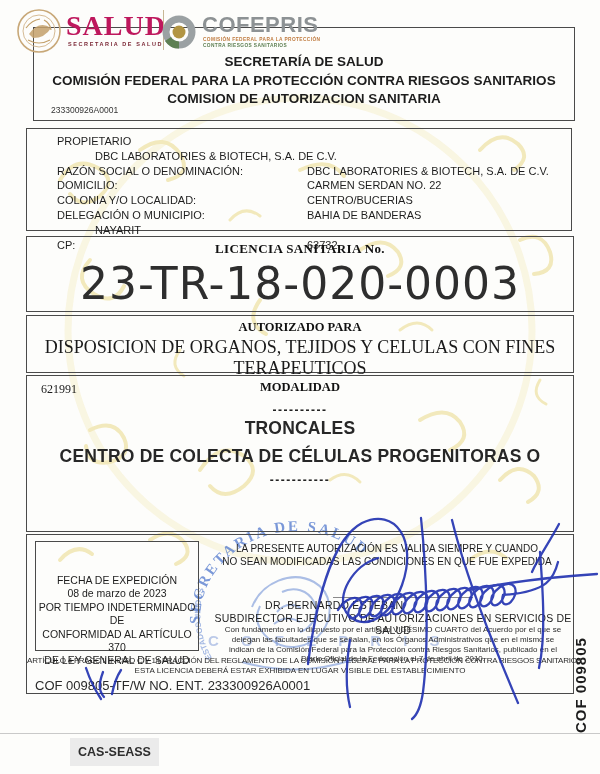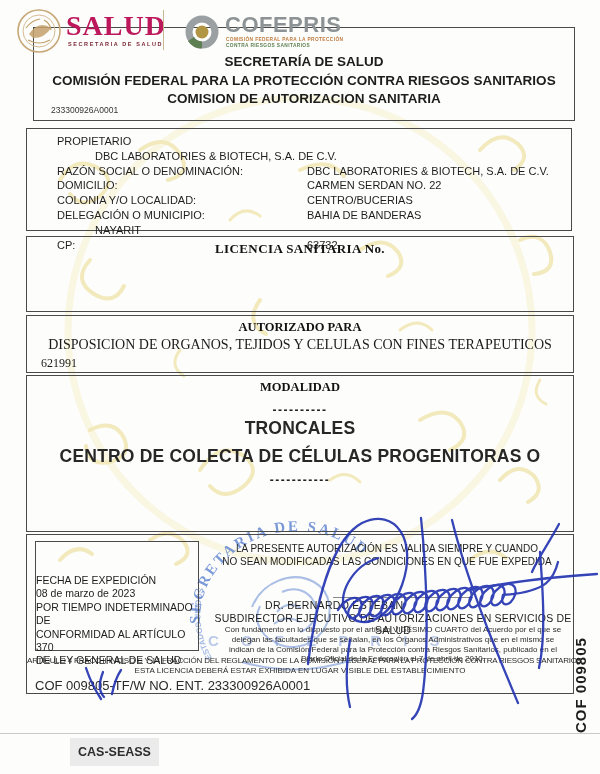--- a/index.html
+++ b/index.html
@@ -18,21 +18,21 @@
   .folio{font-size:8.5px;color:#333;}
   
   .orow{display:flex;font-size:11px;line-height:14.8px;color:#1e1e1e;}
   .olabel{width:212px;flex:none;}
   .ovalue{flex:1;margin-left:38px;}
   .serif{font-family:"Liberation Serif","DejaVu Serif",serif;}
   .lic-label{font-size:13px;font-weight:bold;letter-spacing:.4px;color:#111;}
   .lic-number{font-family:"DejaVu Sans",sans-serif;font-size:44px;color:#2e2e2e;letter-spacing:1px;white-space:nowrap;}
   .dashes{font-weight:bold;letter-spacing:1.5px;font-size:12px;color:#222;}
   .modal-name{font-size:17.5px;font-weight:bold;color:#272727;line-height:22px;letter-spacing:.2px;}
-  .fecha-line{font-size:10.5px;line-height:13.4px;color:#1d1d1d;text-align:left;}
+  .fecha-line{font-size:10.5px;line-height:13.4px;color:#1d1d1d;text-align:center;}
   .valid-line{font-size:10px;line-height:13px;color:#1d1d1d;text-align:center;}
   .sig-name{font-size:10.5px;color:#1d1d1d;letter-spacing:.3px;}
   .sig-title{font-size:10.5px;color:#1d1d1d;letter-spacing:.2px;}
   .legal-line{font-size:8px;line-height:9.8px;color:#2c2c2c;text-align:center;}
   .article-line{font-size:8px;color:#2a2a2a;white-space:nowrap;text-align:center;width:100%;}
   .cof-line{font-size:13px;color:#2a2a2a;}
   .vert-code{writing-mode:vertical-rl;transform:rotate(180deg);font-weight:bold;font-size:15px;
              letter-spacing:1px;color:#1c1c1c;z-index:5;}
   .cas-tag{background:#ebebeb;font-weight:bold;font-size:12.5px;color:#2e2e2e;padding:7px 8px;z-index:5;margin-left:28px;}
   .thin-rule{border-top:1px solid #c9c9c9;width:600px;z-index:2;}
@@ -83,21 +83,21 @@
       <circle cx="25" cy="25" r="16" fill="none" stroke="#d5bb95" stroke-width="1"></circle>
       <path d="M15,28 q10,-14 22,-6 q-6,10 -18,10 Z" fill="#c3a06a" opacity="0.85"></path>
       <path d="M12,22 q6,-8 14,-9 M30,14 q6,3 7,10" stroke="#c3a06a" stroke-width="1.2" fill="none"></path>
       <path d="M14,34 q11,6 22,0" stroke="#c3a06a" stroke-width="1.2" fill="none"></path>
     </svg>
     <div class="abs salud-word" style="left:52px;top:8px;">SALUD</div>
     <div class="abs salud-sub" style="left:54px;top:36px;">SECRETARIA DE SALUD</div>
   </div>
   <div class="abs divider logo-layer" style="left:163px;top:10px;height:40px;"></div>
 
-  <div class="abs logo-layer" style="left:184px;top:10px;width:190px;height:46px;">
+  <div class="abs logo-layer" style="left:161px;top:10px;width:190px;height:46px;">
     <svg class="abs" style="left:0;top:4px;" width="36" height="36" viewBox="0 0 36 36">
       <circle cx="18" cy="18" r="13" fill="none" stroke="#9ba1a3" stroke-width="7"></circle>
       <path d="M7,25 A13,13 0 0 0 18,31" fill="none" stroke="#5d7f52" stroke-width="7"></path>
       <circle cx="18" cy="18" r="6.5" fill="#b29543"></circle>
     </svg>
     <div class="abs cof-word" style="left:41px;top:5px;">COFEPRIS</div>
     <div class="abs cof-sub1" style="left:42px;top:27px;">COMISIÓN FEDERAL PARA LA PROTECCIÓN</div>
     <div class="abs cof-sub2" style="left:42px;top:33px;">CONTRA RIESGOS SANITARIOS</div>
   </div>
 
@@ -133,25 +133,26 @@
       <span class="ovalue">NAYARIT</span>
     </div>
     <div class="orow" style="padding-left:30px;">
       <span class="olabel">CP:</span>
       <span class="ovalue">63732</span>
     </div>
   </div>
 
   <div class="abs box" style="left:26px;top:236px;width:546px;height:74px;text-align:center;">
     <div class="lic-label serif" style="margin-top:4px;">LICENCIA SANITARIA No.</div>
+    <div class="lic-number" style="margin-top:1px;">23-TR-18-020-0003</div>
   </div>
 
   <div class="abs box" style="left:26px;top:315px;width:546px;height:56px;">
     <div class="serif" style="text-align:center;font-weight:bold;font-size:12.5px;margin-top:4px;color:#111;">AUTORIZADO PARA</div>
-    <div class="serif" style="text-align:center;font-size:14px;margin-top:2px;color:#1a1a1a;">DISPOSICION DE ORGANOS, TEJIDOS Y CELULAS CON FINES TERAPEUTICOS</div>
+    <div class="serif" style="text-align:center;font-size:18px;margin-top:2px;color:#1a1a1a;">DISPOSICION DE ORGANOS, TEJIDOS Y CELULAS CON FINES TERAPEUTICOS</div>
     <div class="serif" style="font-size:12px;margin-top:3px;margin-left:14px;color:#1a1a1a;">621991</div>
   </div>
 
   <div class="abs box" style="left:26px;top:375px;width:546px;height:155px;text-align:center;">
     <div class="serif" style="font-weight:bold;font-size:12.5px;margin-top:4px;color:#111;">MODALIDAD</div>
     <div class="dashes" style="margin-top:8px;">----------</div>
     <div class="modal-name">TRONCALES</div>
     <div class="modal-name" style="margin-top:6px;">CENTRO DE COLECTA DE CÉLULAS PROGENITORAS O</div>
     <div class="dashes" style="margin-top:6px;">-----------</div>
   </div>

